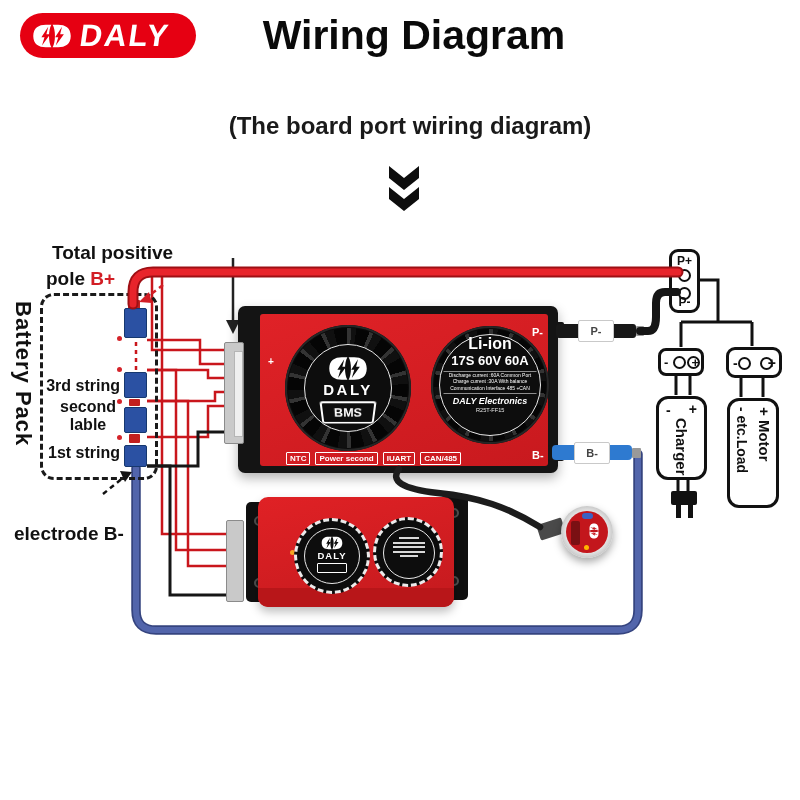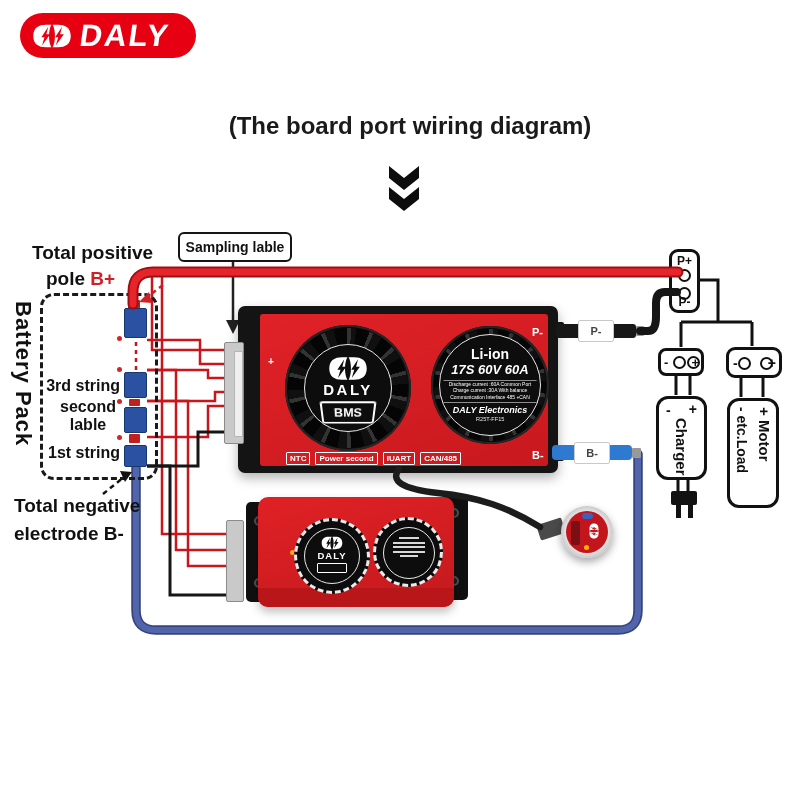--- a/index.html
+++ b/index.html
@@ -79,20 +79,21 @@
       </g>
     </defs>
   </svg>
 
   <div class="abs comp logo">
     <svg width="40" height="26" viewBox="0 0 64 40" style="--bolt:#e60012">
         <use href="#daly-logo"></use>
       </svg>
     <span class="logo-text">DALY</span>
   </div>
+  <div class="abs comp title">Wiring Diagram</div>
   <div class="abs comp subtitle">(The board port wiring diagram)</div>
   <svg class="abs comp" style="left:389px;top:166px;" width="30" height="48">
     <polygon points="0,0 15,12 30,0 30,12 15,24 0,12" fill="#0d0d0d"></polygon>
     <polygon points="0,21 15,33 30,21 30,33 15,45 0,33" fill="#0d0d0d"></polygon>
   </svg>
 
   <svg class="layer" width="800" height="800">
 
     <line x1="233" y1="258" x2="233" y2="322" stroke="#222" stroke-width="2.5"></line>
     <polygon points="226,320 240,320 233,334" fill="#222"></polygon>
@@ -113,43 +114,41 @@
     </g>
     <g fill="none" stroke="#161616" stroke-width="3">
       <path d="M 147,466 H 198 V 432 H 226"></path>
       <path d="M 147,466 H 170 V 595 H 226"></path>
     </g>
   </svg>
 
   <div class="abs comp batt-box"></div>
   <div class="abs comp pack-label">Battery Pack</div>
 
-  <div class="abs comp pos-label" style="left:32px;top:242px;">Total positive</div>
+  <div class="abs comp pos-label" style="left:52px;top:242px;">Total positive</div>
   <div class="abs comp pos-label" style="left:46px;top:268px;"><span>pole</span> <span class="red-t">B+</span></div>
 
-  <div class="abs comp neg-label" style="left:14px;top:495px;">Total negative</div>
   <div class="abs comp neg-label" style="left:14px;top:523px;">electrode B-</div>
 
   <div class="abs comp cell-link" style="left:128px;top:300px;width:12px;height:9px;"></div>
   <div class="abs comp cell" style="left:124px;top:308px;width:23px;height:30px;"></div>
   <div class="abs comp cell" style="left:124px;top:372px;width:23px;height:26px;"></div>
   <div class="abs comp cell" style="left:124px;top:407px;width:23px;height:26px;"></div>
   <div class="abs comp cell" style="left:124px;top:445px;width:23px;height:22px;"></div>
   <div class="abs comp cell-link" style="left:129px;top:399px;width:11px;height:7px;"></div>
   <div class="abs comp cell-link" style="left:129px;top:434px;width:11px;height:9px;"></div>
   <div class="abs comp jdot" style="left:117px;top:336px;"></div>
   <div class="abs comp jdot" style="left:117px;top:367px;"></div>
   <div class="abs comp jdot" style="left:117px;top:399px;"></div>
   <div class="abs comp jdot" style="left:117px;top:435px;"></div>
 
   <div class="abs comp string-label" style="left:46px;top:377px;width:74px;text-align:right;">3rd string</div>
   <div class="abs comp string-label" style="left:56px;top:398px;width:64px;text-align:center;line-height:1.1;">second lable</div>
   <div class="abs comp string-label" style="left:46px;top:444px;width:74px;text-align:right;">1st string</div>
 
-  <div class="abs comp samp-box">Sampling lable</div>
 
   <div class="abs comp bms">
     <div class="abs bms-face"></div>
     <div class="abs sampling-conn" style="left:-14px;top:36px;width:18px;height:100px;">
       <div class="abs sampling-strip" style="left:9px;top:8px;width:7px;height:84px;"></div>
     </div>
     <div class="abs bms-corner" style="left:30px;top:50px;font-size:10px;">+</div>
     <div class="abs bms-corner" style="left:294px;top:20px;">P-</div>
     <div class="abs bms-corner" style="left:294px;top:143px;">B-</div>
 
@@ -158,22 +157,22 @@
         <svg width="40" height="25" viewBox="0 0 64 40" style="margin-top:11px;--bolt:#0d0d0d">
             <use href="#daly-logo"></use>
           </svg>
         <div class="daly-word" style="font-size:15px;letter-spacing:2.5px;">DALY</div>
         <div class="bms-badge" style="width:50px;height:20px;font-size:12.5px;margin-top:3px;">BMS</div>
       </div>
     </div>
 
     <div class="abs fan" style="left:193px;top:20px;width:118px;height:118px;">
       <div class="fan-disc" style="left:8px;top:8px;width:102px;height:102px;">
-        <div class="daly-word" style="font-size:14px;margin-top:11px;">Li-ion</div>
-        <div class="daly-word" style="font-size:13px;font-style:italic;">17S 60V 60A</div>
+        <div class="daly-word" style="font-size:16px;">Li-ion</div>
+        <div class="daly-word" style="font-size:13px;">17S 60V 60A</div>
         <div class="specs">
           <div class="specline">Discharge current :60A    Common Port</div>
           <div class="specline">Charge current :30A    With balance</div>
           <div class="specline">Communication Interface    485 +CAN</div>
         </div>
         <div class="daly-word" style="font-size:9px;margin-top:-12px;font-style:italic;">DALY Electronics</div>
         <div style="font-size:8px;color:#e8e8e8;transform:scale(.7);">R25T-FF15</div>
       </div>
     </div>
 

